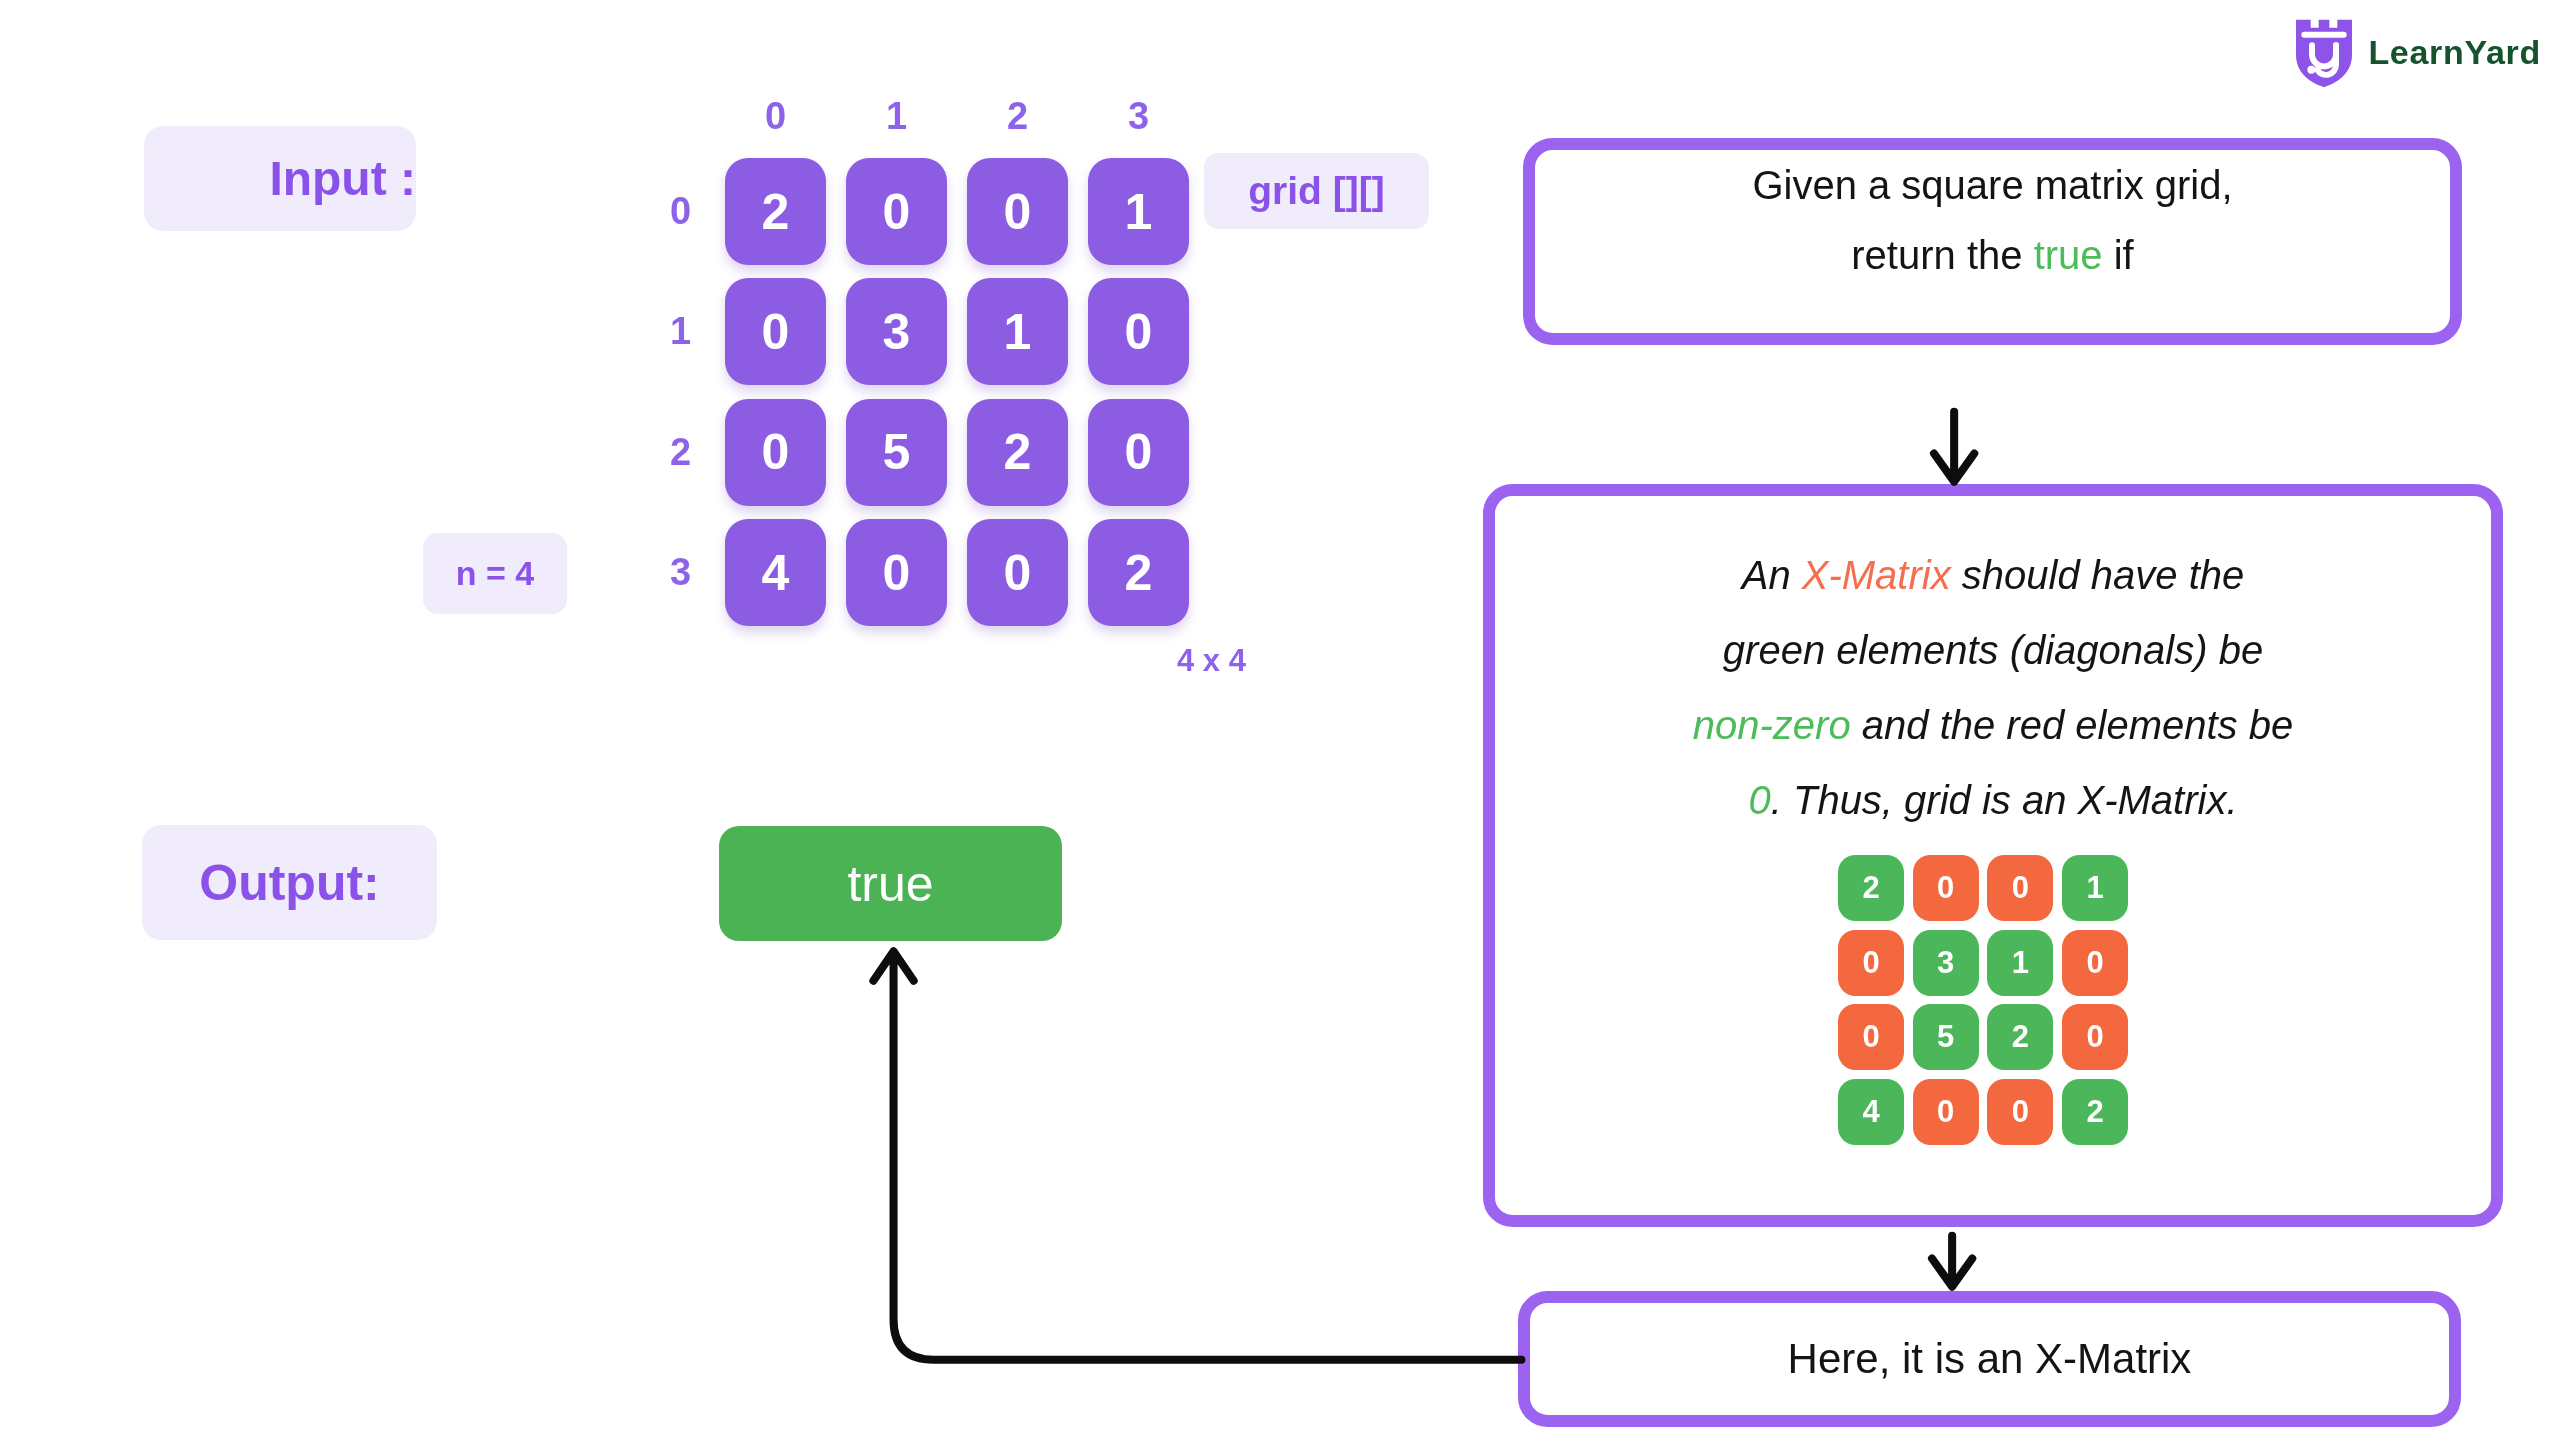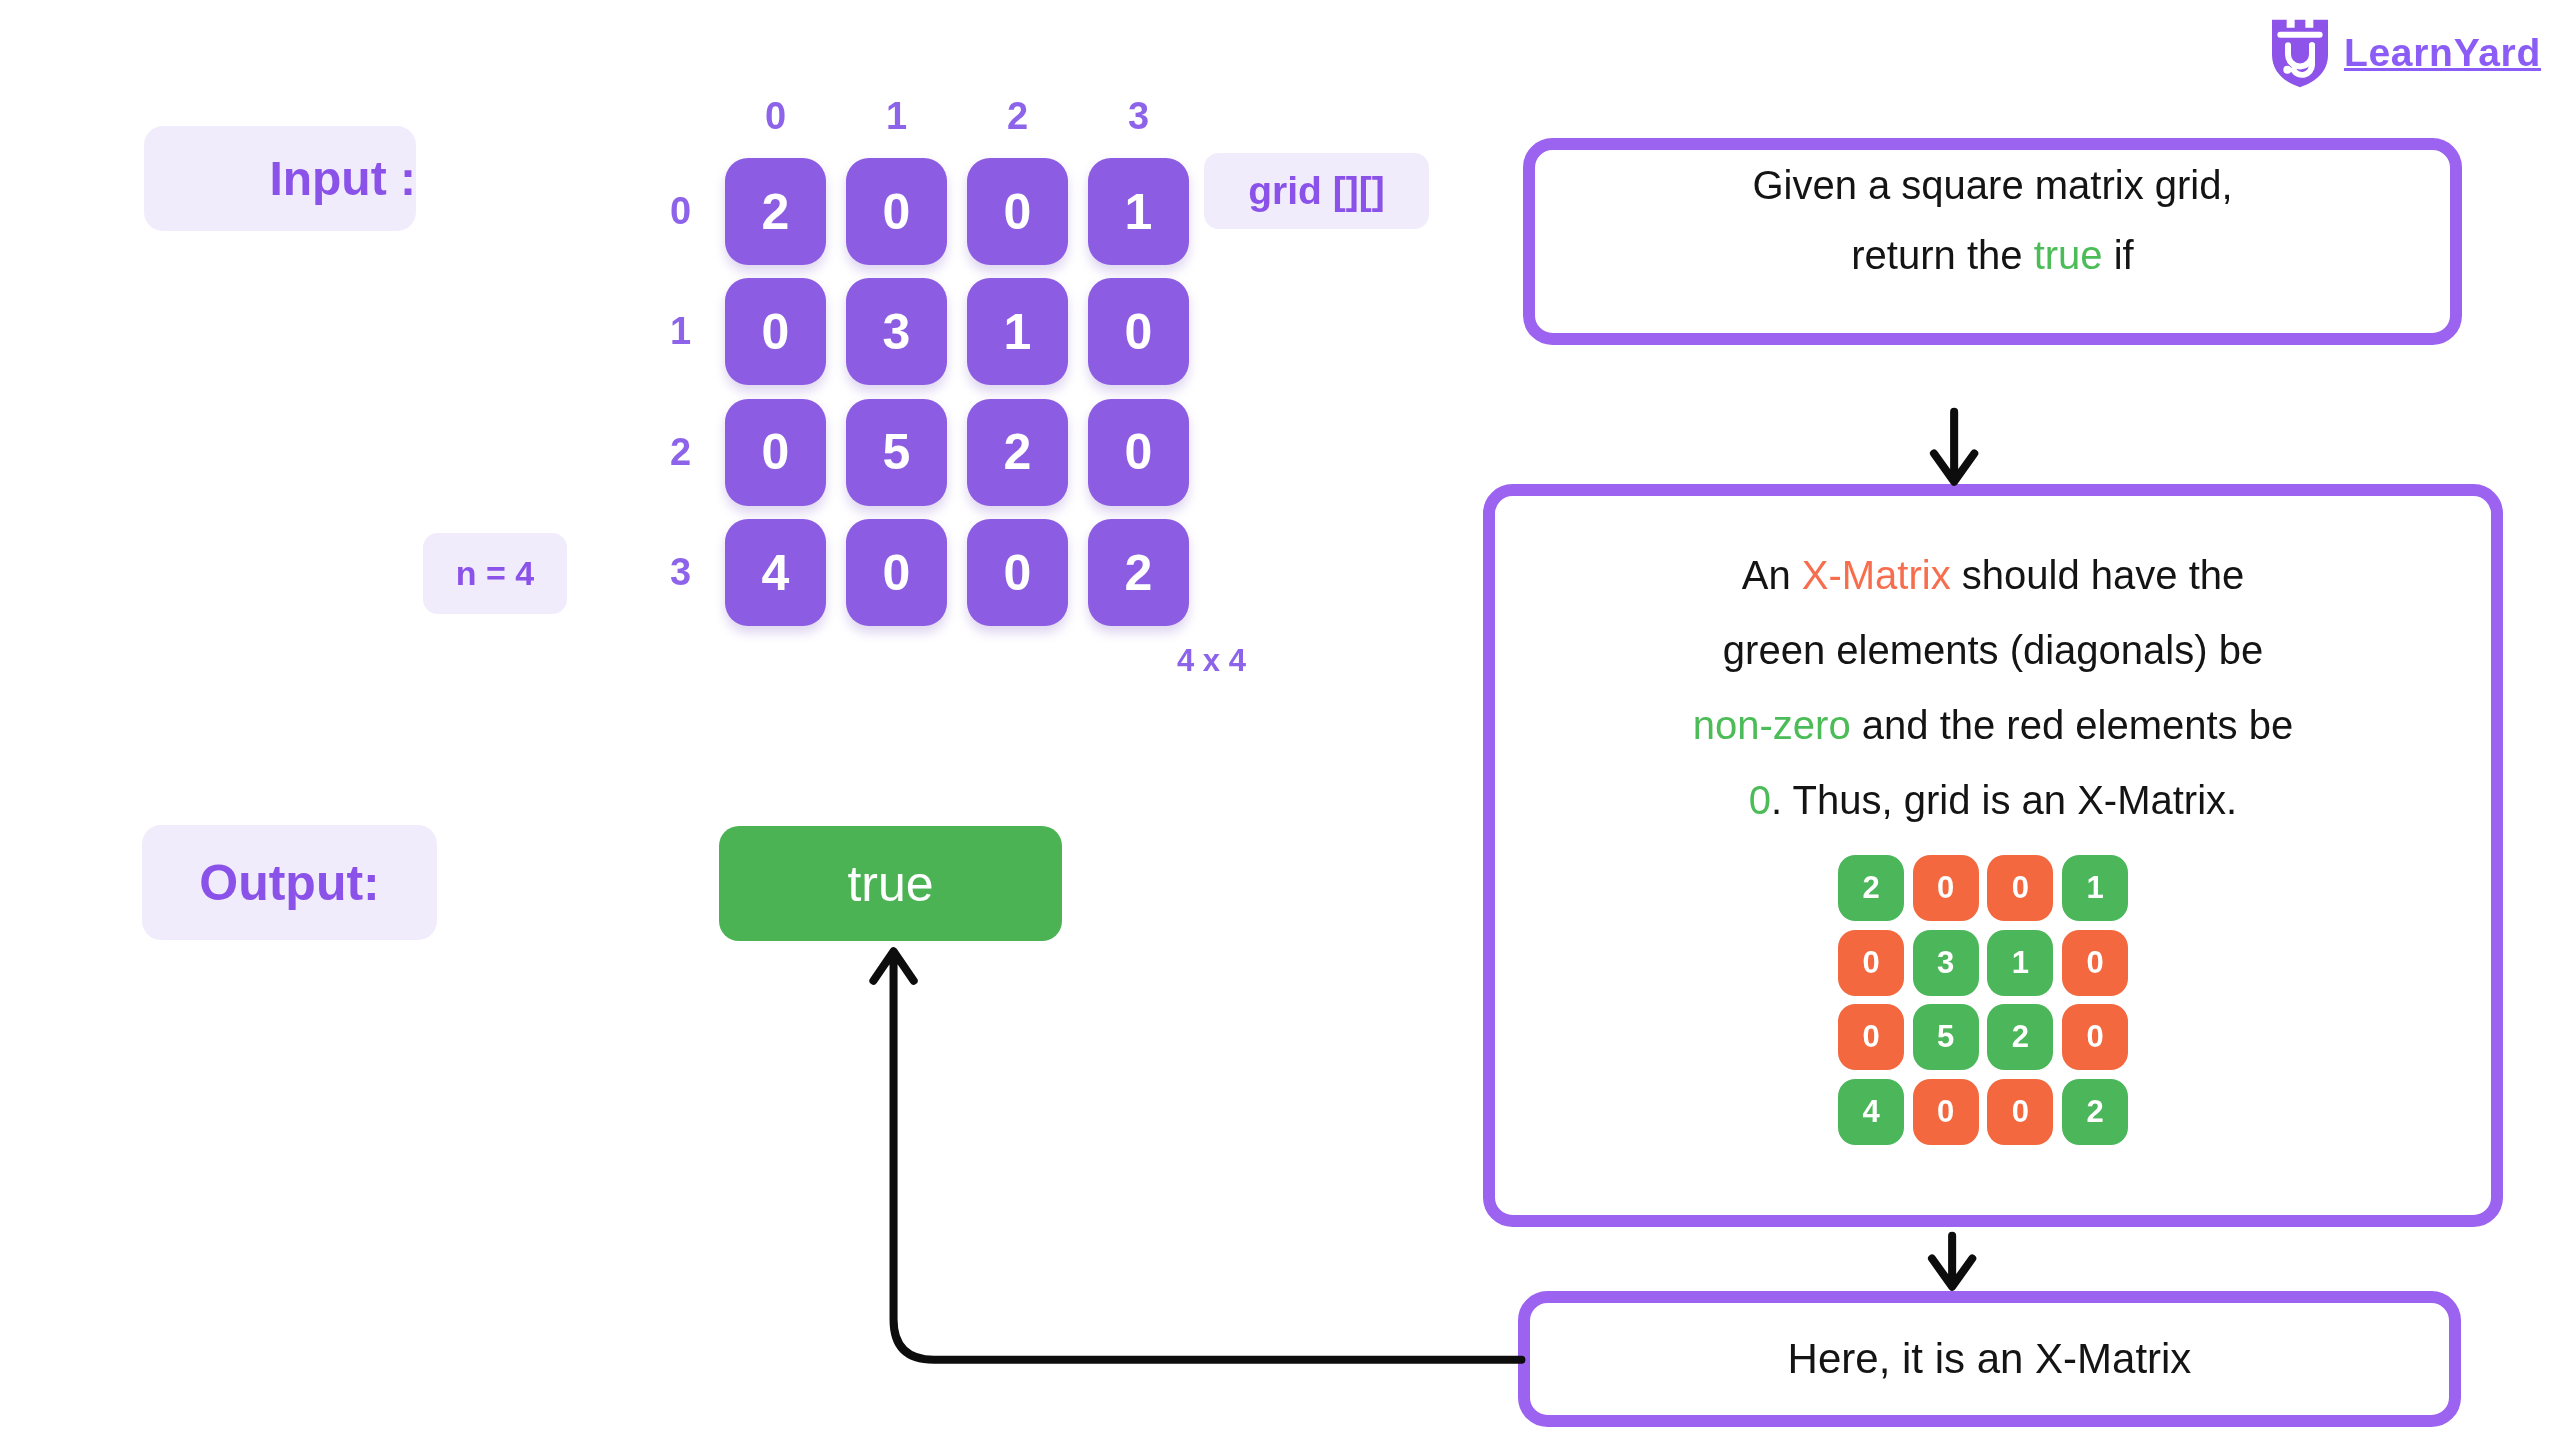--- a/index.html
+++ b/index.html
@@ -3,21 +3,21 @@
 <meta charset="utf-8">
 <style>
   html,body{margin:0;padding:0;background:#ffffff;width:2576px;height:1449px;overflow:hidden;}
   *{box-sizing:border-box;}
   .canvas{position:relative;width:2576px;height:1449px;background:#ffffff;
           font-family:"Liberation Sans","DejaVu Sans",sans-serif;}
 
   
   .brand{position:absolute;top:17.4px;right:35px;display:flex;align-items:center;gap:12px;}
   .brand-icon{width:64px;height:71px;}
-  .brand-name{font-size:39px;font-weight:600;color:#8b5cf6;letter-spacing:0.7px;text-decoration:underline;}
+  .brand-name{font-size:34px;font-weight:600;color:#14532d;letter-spacing:0.7px;}
 
   
   .chip{position:absolute;background:var(--chip-bg);border-radius:19px;
         display:flex;align-items:center;justify-content:center;
         color:var(--purple-accent);font-weight:700;}
   .chip-input{left:144px;top:126px;width:272px;height:105px;font-size:48px;justify-content:flex-end;}
   .chip-output{left:142px;top:825px;width:295px;height:115px;font-size:50px;}
   .chip-grid{left:1204px;top:153px;width:225px;height:76px;font-size:39px;border-radius:14.8px;}
   .chip-n{left:423px;top:533px;width:144px;height:81px;font-size:34px;border-radius:14.8px;}
 
@@ -42,21 +42,21 @@
             background:var(--button-green);border-radius:20px;color:#ffffff;
             display:flex;align-items:center;justify-content:center;font-size:50px;font-weight:400;}
 
   
   .flow-box{position:absolute;background:#ffffff;border:12px solid var(--border-purple);
             border-radius:29.5px;display:flex;flex-direction:column;align-items:center;}
   .box-problem{left:1523px;top:138px;width:939px;height:207px;}
   .box-explanation{left:1483px;top:484px;width:1020px;height:743px;padding-top:42px;}
   .box-conclusion{left:1518px;top:1291px;width:943px;height:136px;justify-content:center;}
   .rich-line{font-size:40px;font-weight:500;line-height:70px;text-align:center;white-space:pre;}
-  .box-explanation .rich-line{line-height:75px;}
+  .box-explanation .rich-line{line-height:75px;font-style:italic;}
   .conclusion-text{font-size:42px;font-weight:500;color:var(--dark-text);}
   .c-dark{color:var(--dark-text);}
   .c-green{color:var(--green-text);}
   .c-orange{color:var(--orange-text);}
 
   
   .mini-matrix{position:absolute;left:1838px;top:855px;display:grid;
                grid-template-columns:repeat(4,66px);grid-auto-rows:66px;gap:8.7px;}
   .mini-cell{border-radius:17.4px;color:#ffffff;display:flex;align-items:center;
              justify-content:center;font-size:31px;font-weight:700;}

